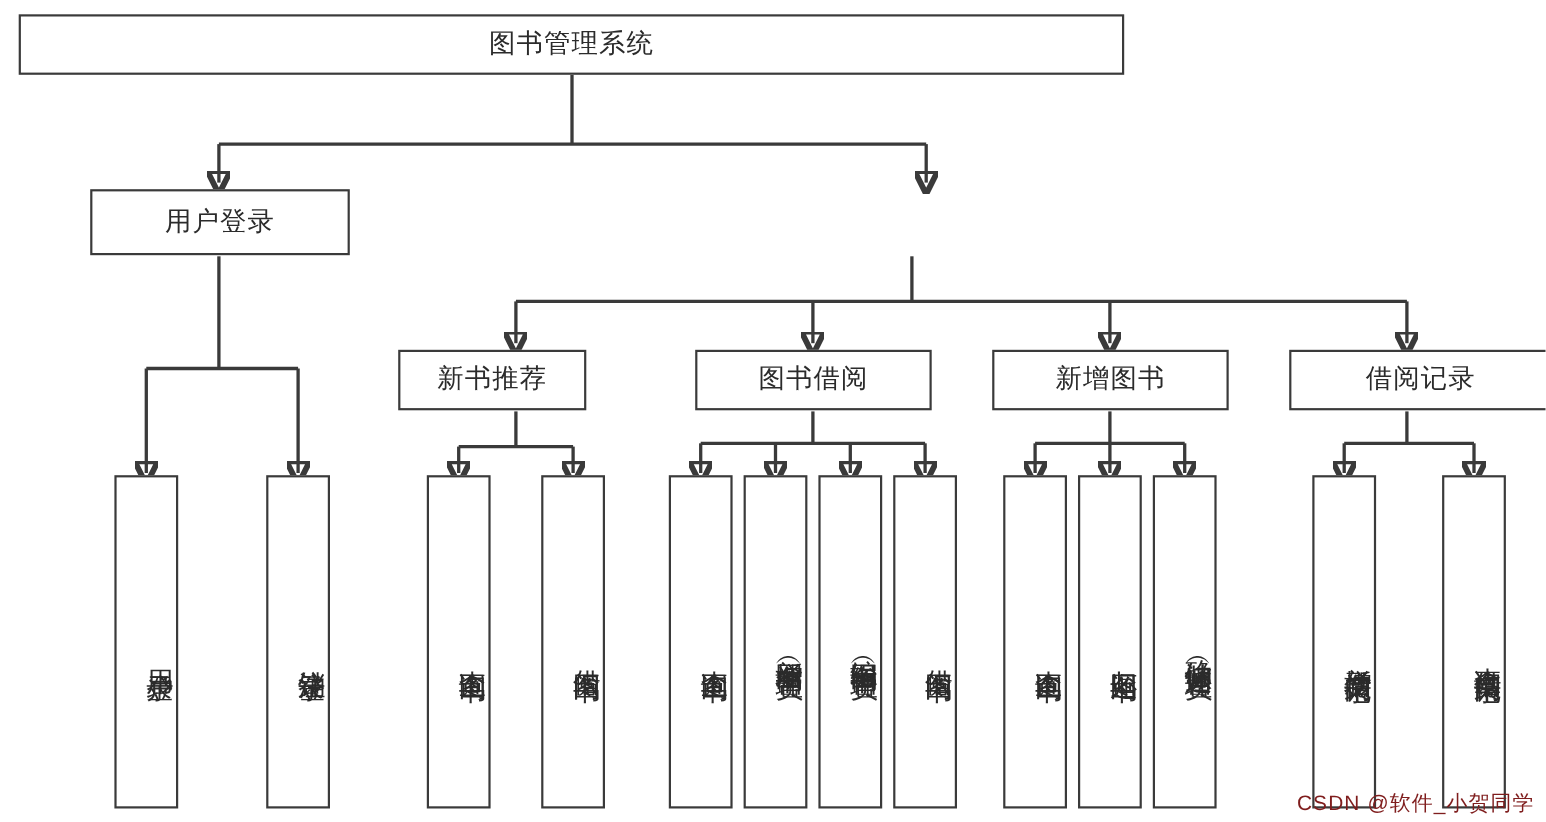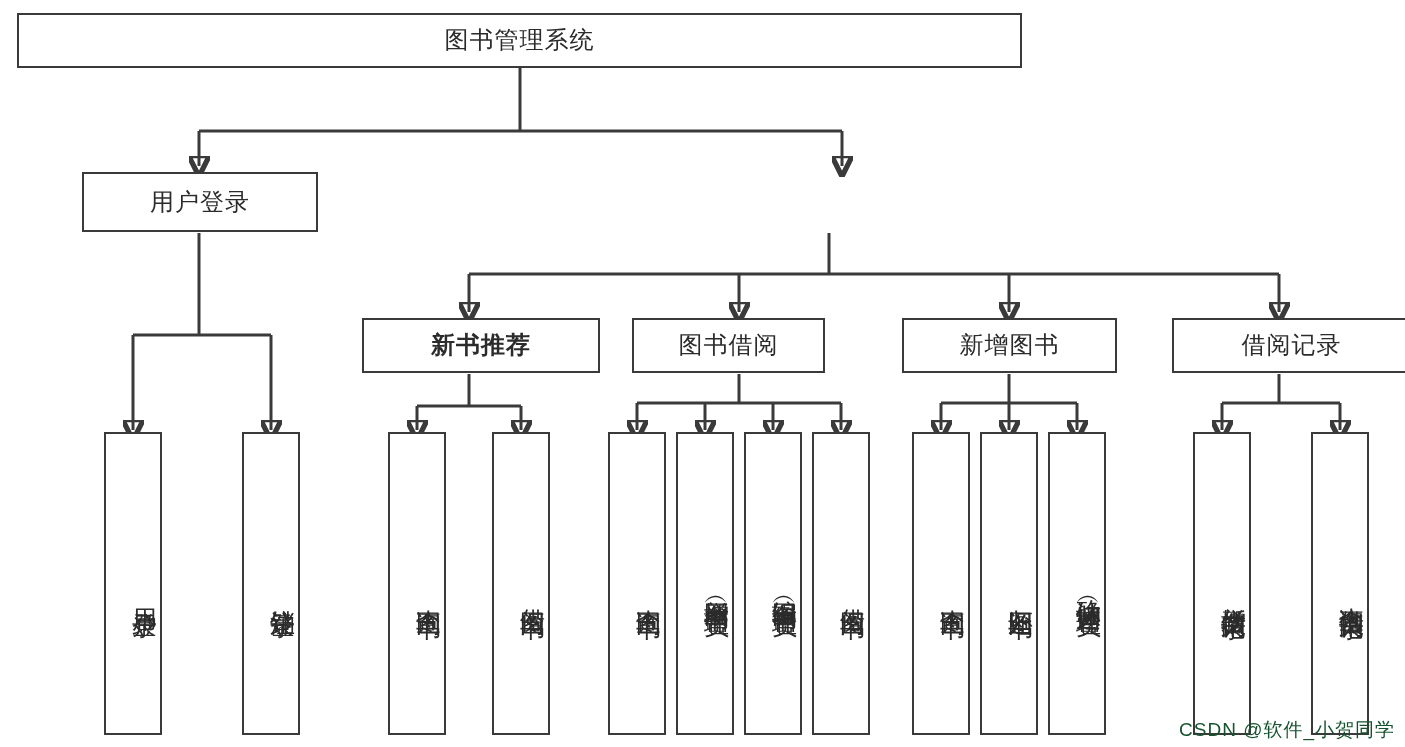--- a/index.html
+++ b/index.html
@@ -48,21 +48,21 @@
   svg.links path, svg.links line{
     stroke:#3a3a3a;
     stroke-width:3;
     fill:none;
   }
   .watermark{
     position:absolute;
     right:10px;
     bottom:4px;
     font-size:19px;
-    color:#14532d;
+    color:#7f1d1d;
     letter-spacing:1px;
     white-space:nowrap;
     font-family:"Liberation Sans","DejaVu Sans",sans-serif;
   }
 </style>
 </head>
 <body>
 
 <div id="diagram">
 
@@ -112,23 +112,23 @@
     <path d="M 1222 403 L 1340 403"></path>
     <path d="M 1222 403 L 1222 430" marker-end="url(#arrow)"></path>
     <path d="M 1340 403 L 1340 430" marker-end="url(#arrow)"></path>
   </svg>
 
   <div class="node horiz" style="left:17px;top:13px;width:1005px;height:55px;">图书管理系统</div>
 
   <div class="node horiz" style="left:82px;top:172px;width:236px;height:60px;">用户登录</div>
 
 
-  <div class="node horiz" style="left:362px;top:318px;width:238px;height:55px;font-weight:bold;">新书推荐</div>
+  <div class="node horiz" style="left:362px;top:318px;width:171px;height:55px;">新书推荐</div>
 
-  <div class="node horiz" style="left:632px;top:318px;width:193px;height:55px;">图书借阅</div>
+  <div class="node horiz" style="left:632px;top:318px;width:215px;height:55px;">图书借阅</div>
 
   <div class="node horiz" style="left:902px;top:318px;width:215px;height:55px;">新增图书</div>
 
   <div class="node horiz" style="left:1172px;top:318px;width:239px;height:55px;">借阅记录</div>
 
   <div class="node vert" style="left:104px;top:432px;width:58px;height:303px;">用户登录</div>
 
   <div class="node vert" style="left:242px;top:432px;width:58px;height:303px;">注销登录</div>
 
   <div class="node vert" style="left:388px;top:432px;width:58px;height:303px;">查询图书</div>

